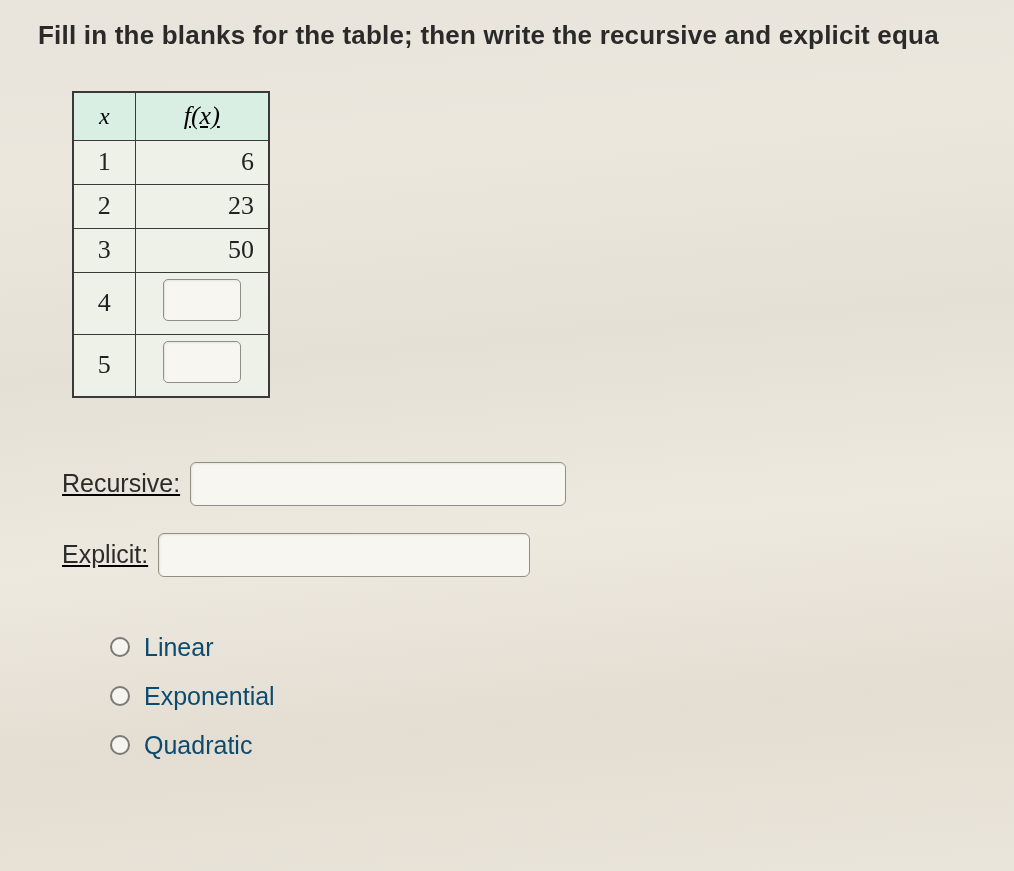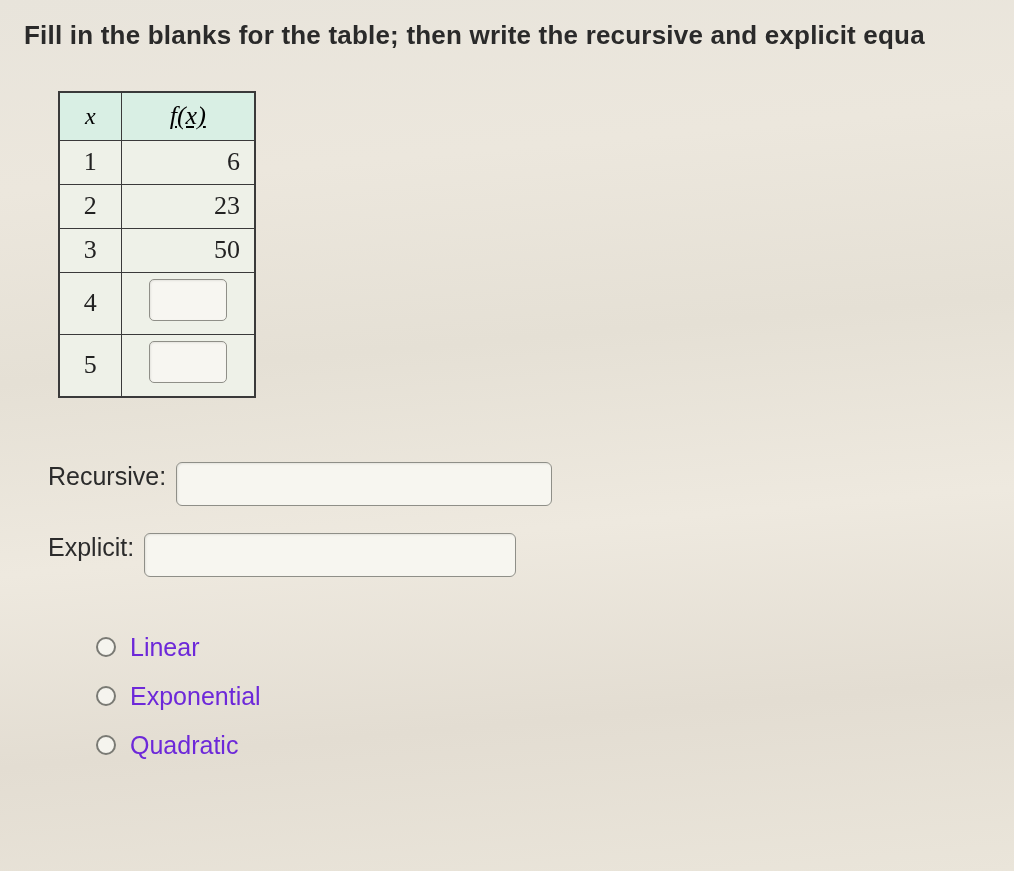--- a/index.html
+++ b/index.html
@@ -6,21 +6,21 @@
   html, body {
     margin: 0;
     padding: 0;
     width: 1014px;
     height: 871px;
     font-family: Georgia, 'Times New Roman', serif;
     background: linear-gradient(175deg, #e8e4db 0%, #ece7dd 20%, #e5e0d5 40%, #eee9df 60%, #e3ddd2 80%, #eae5da 100%);
     overflow: hidden;
   }
   .page {
-    padding: 18px 0 0 24px;
+    padding: 18px 0 0 38px;
   }
   .prompt {
     font-family: 'Segoe UI', Tahoma, sans-serif;
     font-weight: 600;
     font-size: 26px;
     color: #2a2a2a;
     line-height: 1.35;
     margin: 0 0 38px 0;
     letter-spacing: 0.2px;
   }
@@ -59,22 +59,23 @@
     height: 42px;
     background: #f7f6f1;
     border: 1px solid #8f8f88;
     border-radius: 5px;
     box-shadow: inset 1px 1px 2px rgba(0,0,0,0.08);
   }
 
   
   .field-row {
     display: flex;
-    align-items: flex-start;
+    align-items: center;
     margin-left: 24px;
+    text-decoration: underline;
   }
   .field-row.rec { margin-top: 64px; }
   .field-row.exp { margin-top: 27px; }
   .field-label {
     font-family: 'Segoe UI', Tahoma, sans-serif;
     font-size: 25px;
     color: #2b2b2b;
     margin-right: 10px;
   }
   .field-input {
@@ -88,21 +89,21 @@
   .field-input.exp { width: 372px; }
 
   
   .options { margin: 56px 0 0 72px; }
   .opt {
     display: flex;
     align-items: center;
     margin-bottom: 20px;
     font-family: 'Segoe UI', Tahoma, sans-serif;
     font-size: 25px;
-    color: #6d28d9;
+    color: #0c4a6e;
   }
   .radio-circle {
     width: 20px;
     height: 20px;
     border: 2px solid #7a7a74;
     border-radius: 50%;
     background: #f5f4ee;
     margin-right: 14px;
     flex: none;
   }

